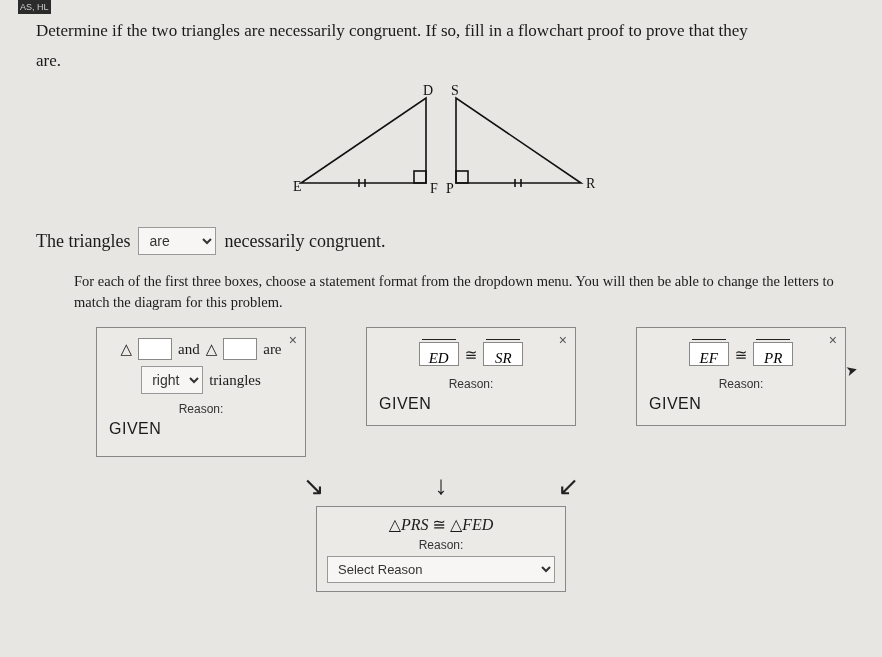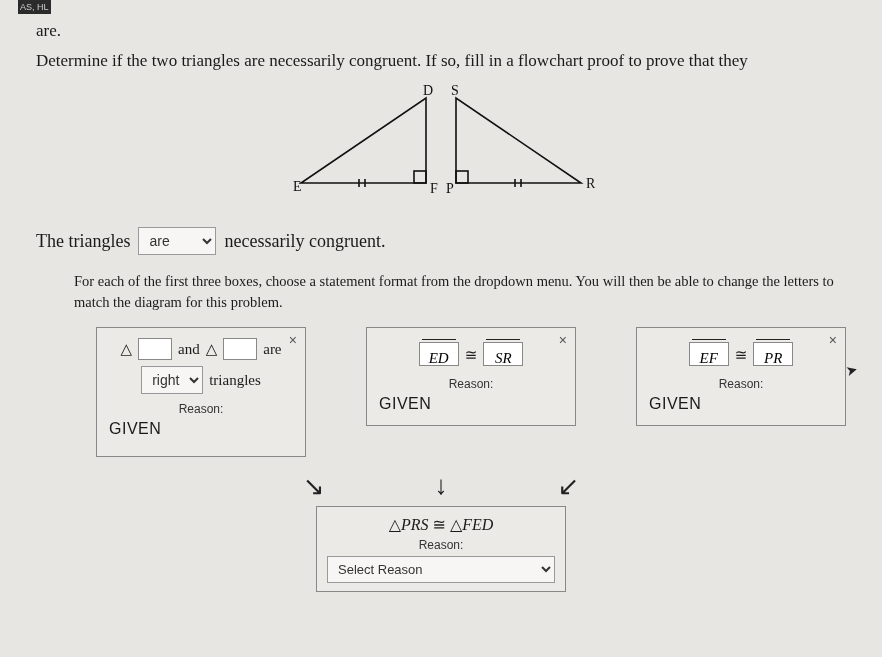--- a/index.html
+++ b/index.html
@@ -169,22 +169,22 @@
   .box1-tall { min-height: 130px; }
   .congr { font-style: normal; }
 </style>
 </head>
 <body>
 
 <div class="tab-corner">AS, HL</div>
 
 <div class="page">
 
+  <p class="prompt">Determine if the two triangles are necessarily congruent. If so, fill in a flowchart proof to prove that they</p>
   <p class="prompt">are.</p>
-  <p class="prompt">Determine if the two triangles are necessarily congruent. If so, fill in a flowchart proof to prove that they</p>
 
   <div class="diagram-wrap">
     <svg width="320" height="120" viewBox="0 0 320 120">
       <g stroke="#111" stroke-width="1.6" fill="none">
         <polygon points="20,100 145,100 145,15"></polygon>
         <rect x="133" y="88" width="12" height="12"></rect>
         <line x1="78" y1="96" x2="78" y2="104"></line>
         <line x1="84" y1="96" x2="84" y2="104"></line>
       </g>
       <g font-family="Georgia" font-size="14" fill="#111">

